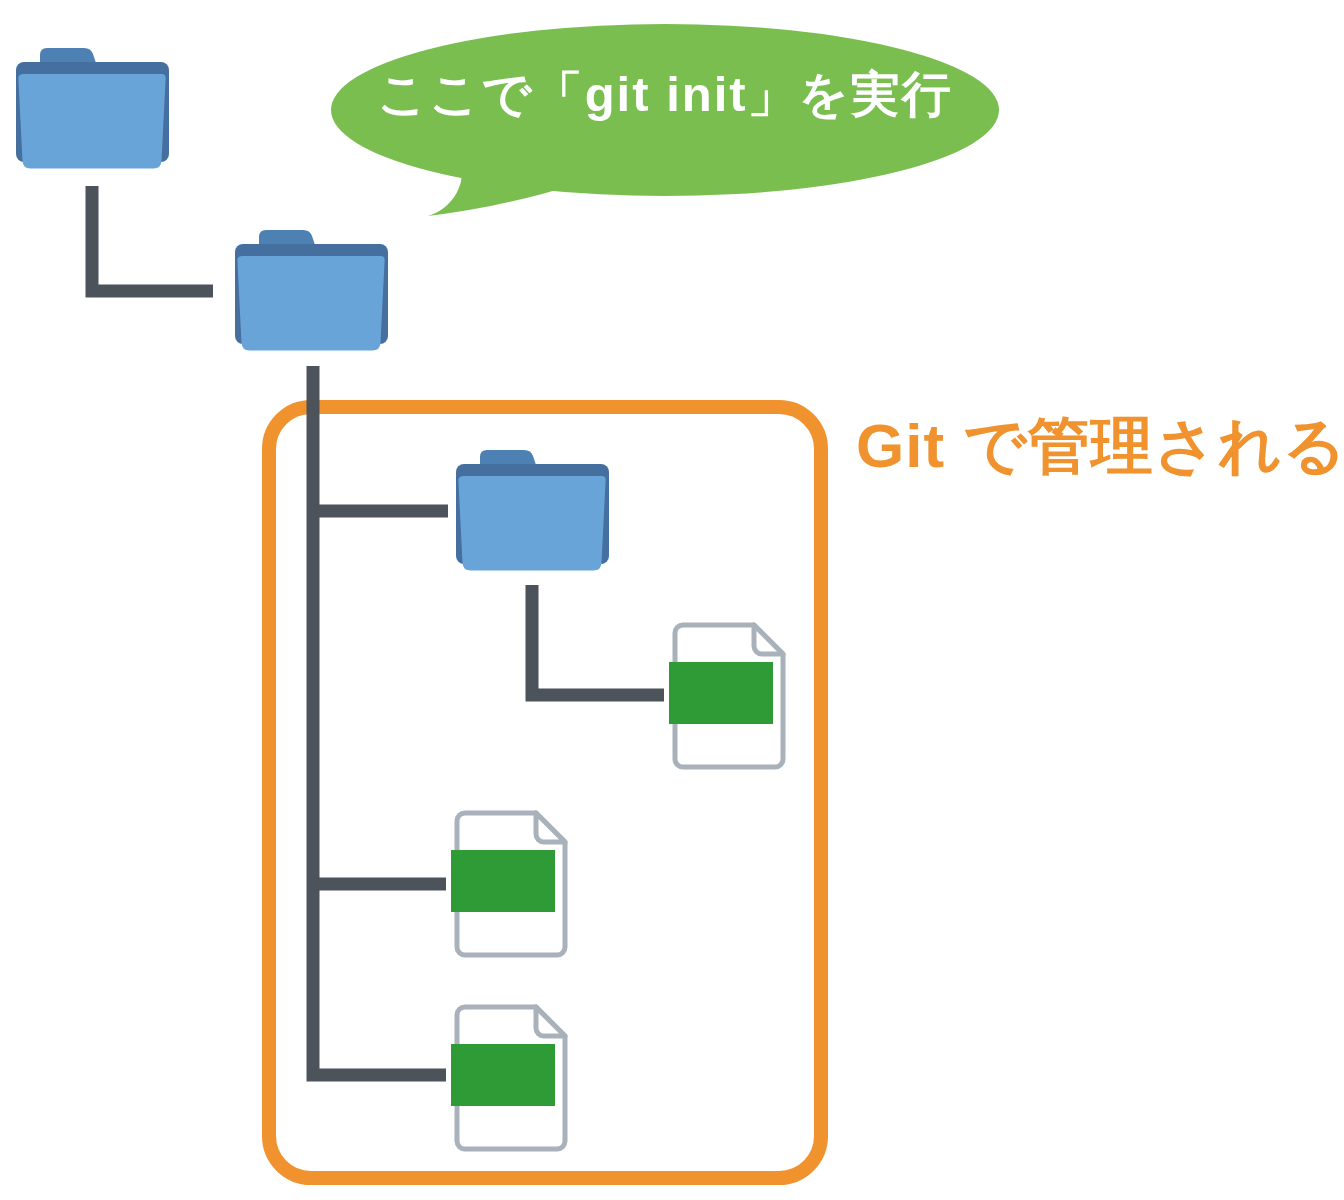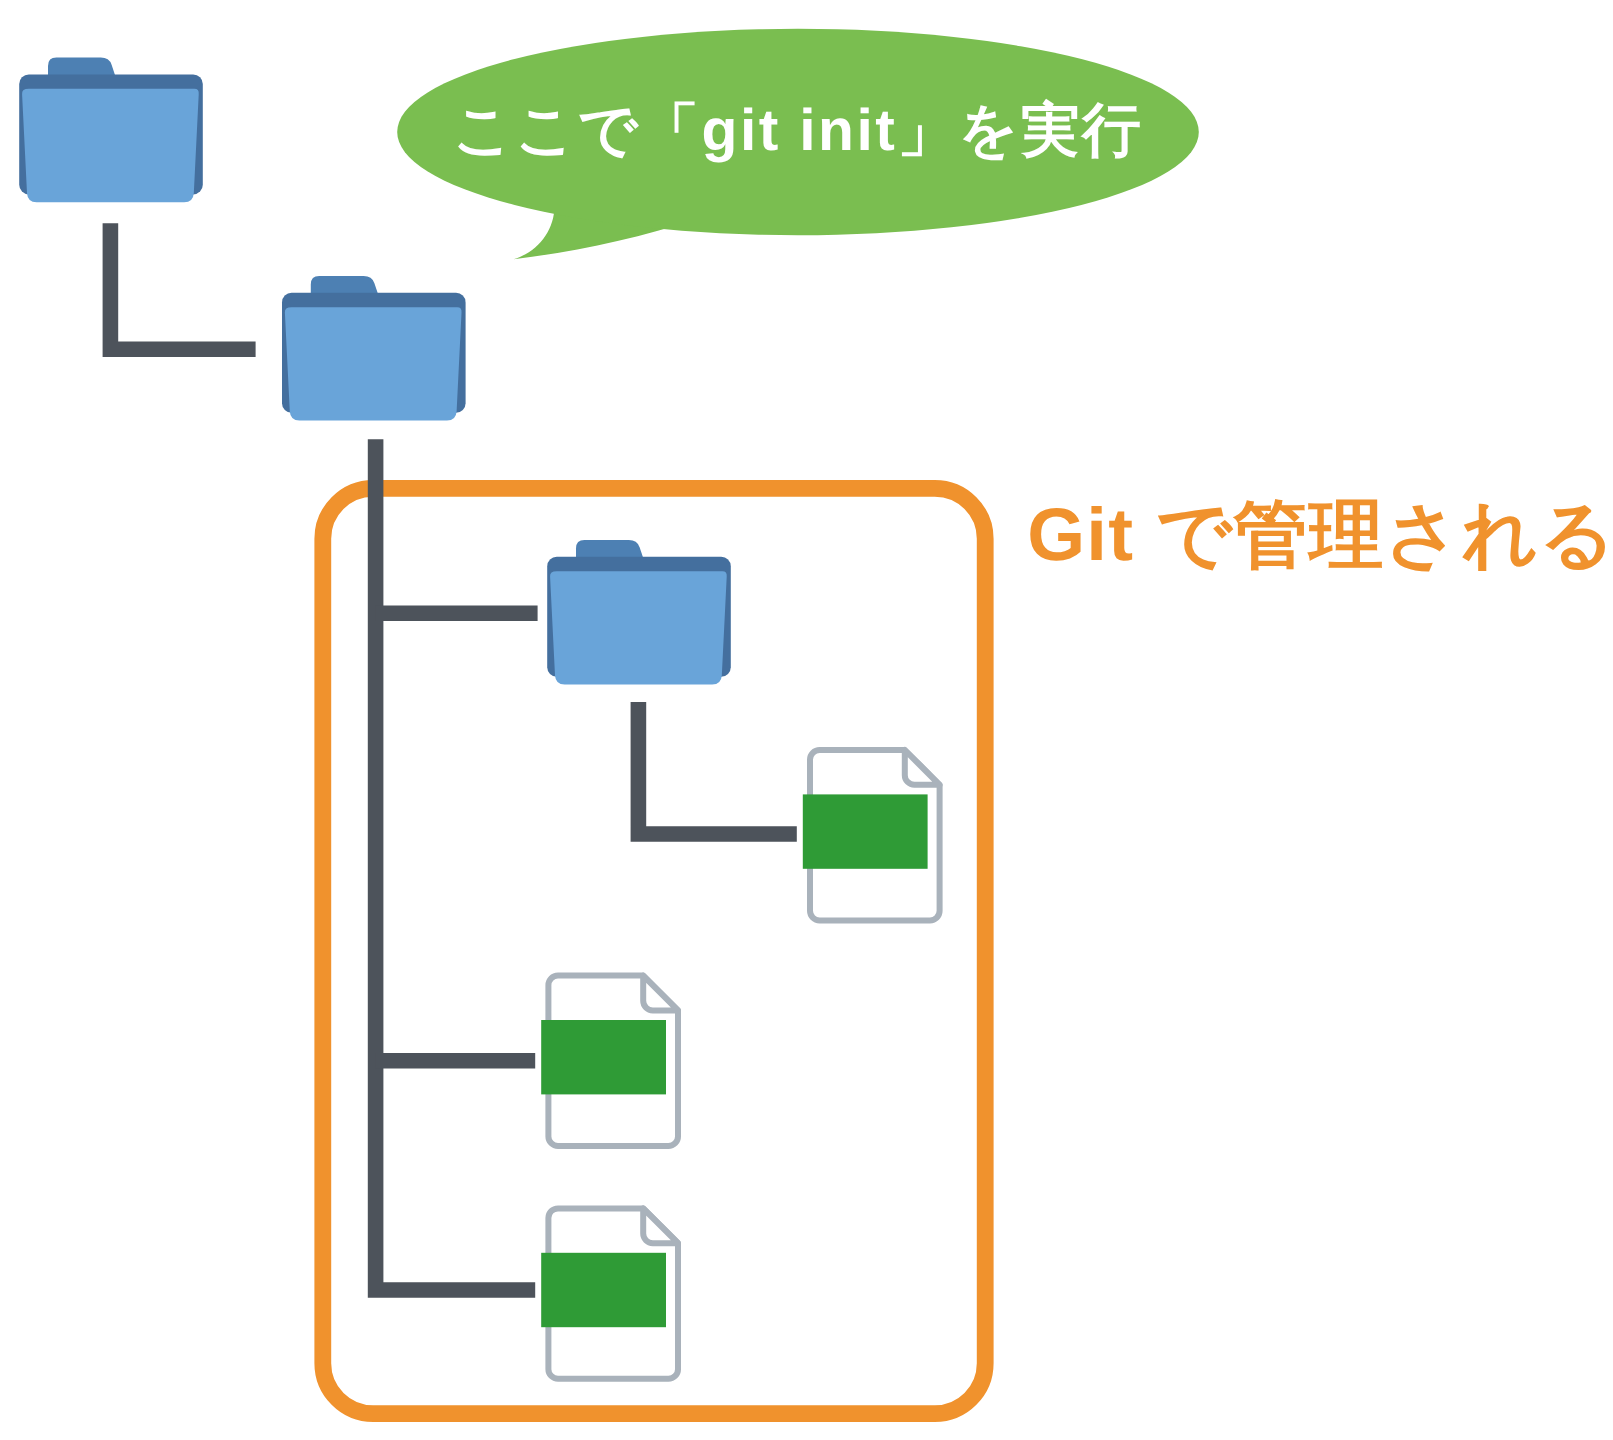--- a/index.html
+++ b/index.html
@@ -16,21 +16,21 @@
     overflow: hidden;
   }
   .canvas svg {
     position: absolute;
     left: 0;
     top: 0;
   }
   .bubble-text {
     position: absolute;
     left: 331px;
-    top: 30px;
+    top: 16px;
     width: 668px;
     height: 158px;
     display: flex;
     align-items: center;
     justify-content: center;
     font-size: 49px;
     font-weight: 800;
     letter-spacing: 2px;
     color: #ffffff;
     white-space: nowrap;

